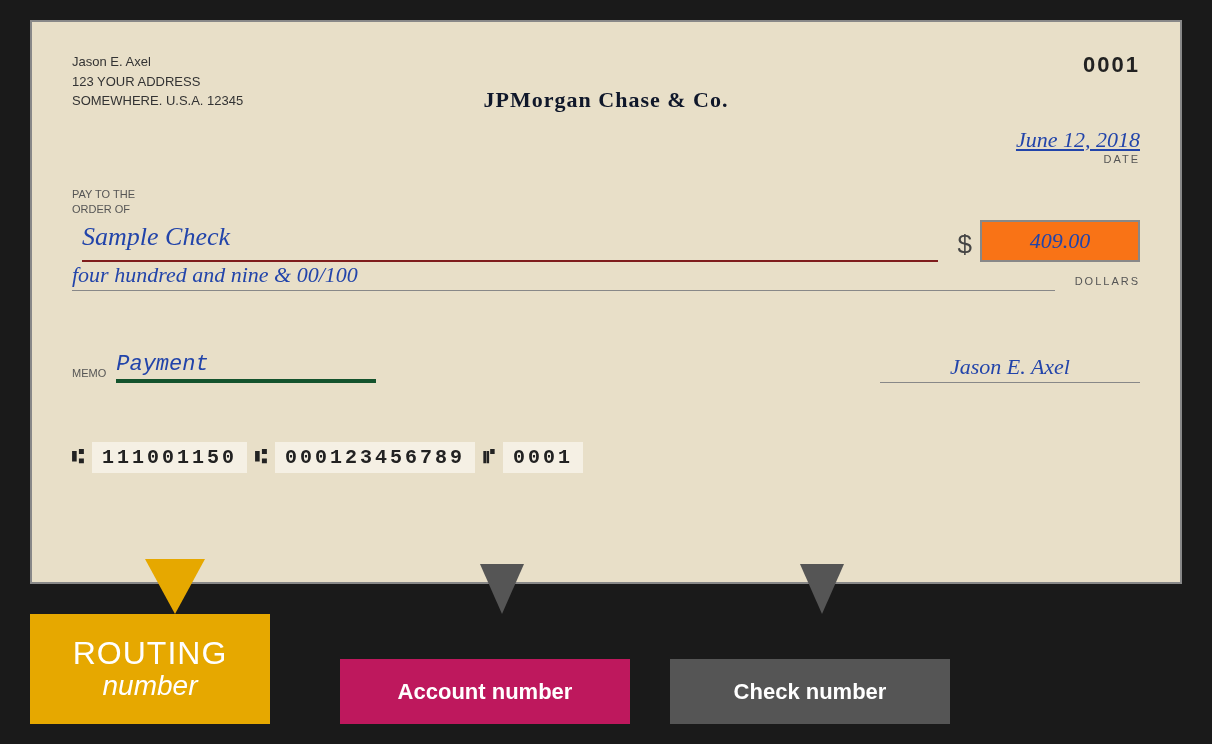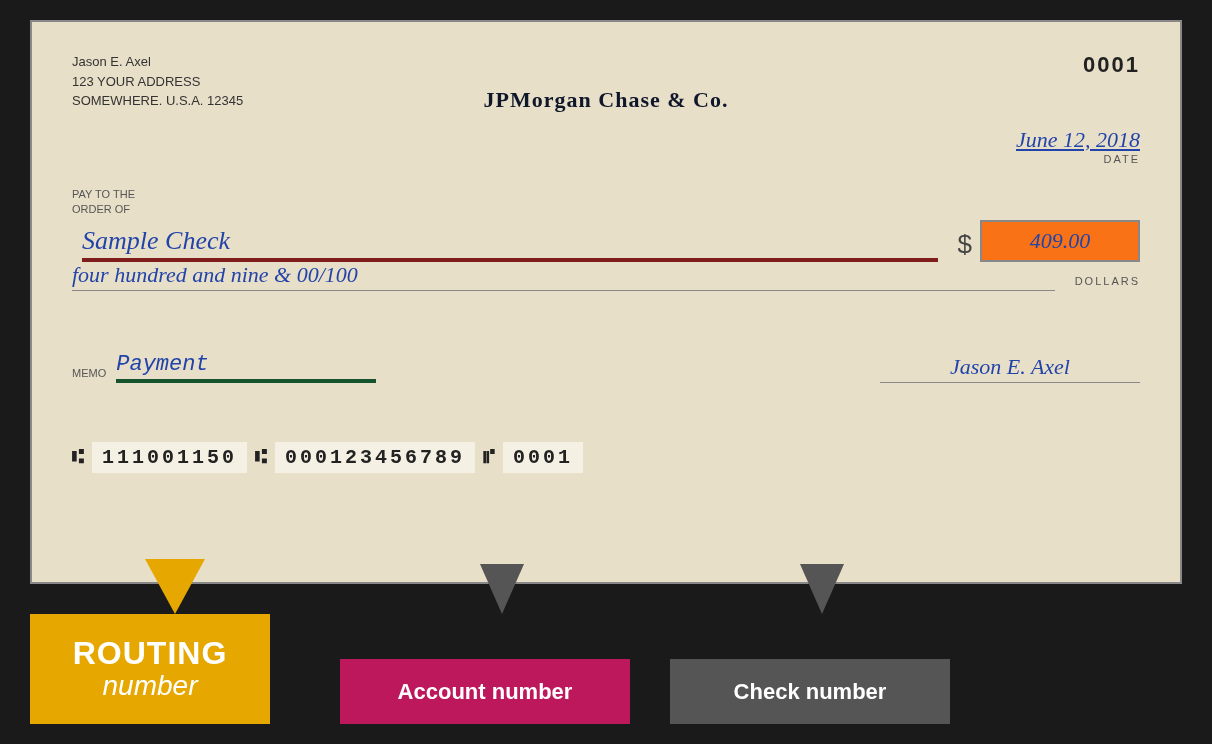--- a/index.html
+++ b/index.html
@@ -92,26 +92,26 @@
     }
 
     .pay-to-line {
       display: flex;
       align-items: flex-end;
       margin-top: 2px;
     }
 
     .pay-to-name {
       flex: 1;
-      border-bottom: 4px solid #7f1d1d;
+      border-bottom: 2px solid #7f1d1d;
       font-size: 26px;
       color: #2244aa;
       font-family: Georgia, serif;
       font-style: italic;
-      padding-bottom: 2px;
+      padding-bottom: 8px;
       margin-left: 10px;
     }
 
     .dollar-sign {
       font-size: 26px;
       color: #444;
       margin-left: 20px;
       margin-right: 8px;
       padding-bottom: 2px;
     }
@@ -250,21 +250,21 @@
       background: #e6a800;
       display: flex;
       flex-direction: column;
       align-items: center;
       justify-content: center;
       z-index: 10;
     }
 
     .routing-label-top {
       font-size: 32px;
-      font-weight: bold;
+      font-weight: normal;
       color: #fff;
       letter-spacing: 1px;
       line-height: 1.1;
     }
 
     .routing-label-bottom {
       font-size: 28px;
       color: #fff;
       font-style: italic;
       line-height: 1.1;

